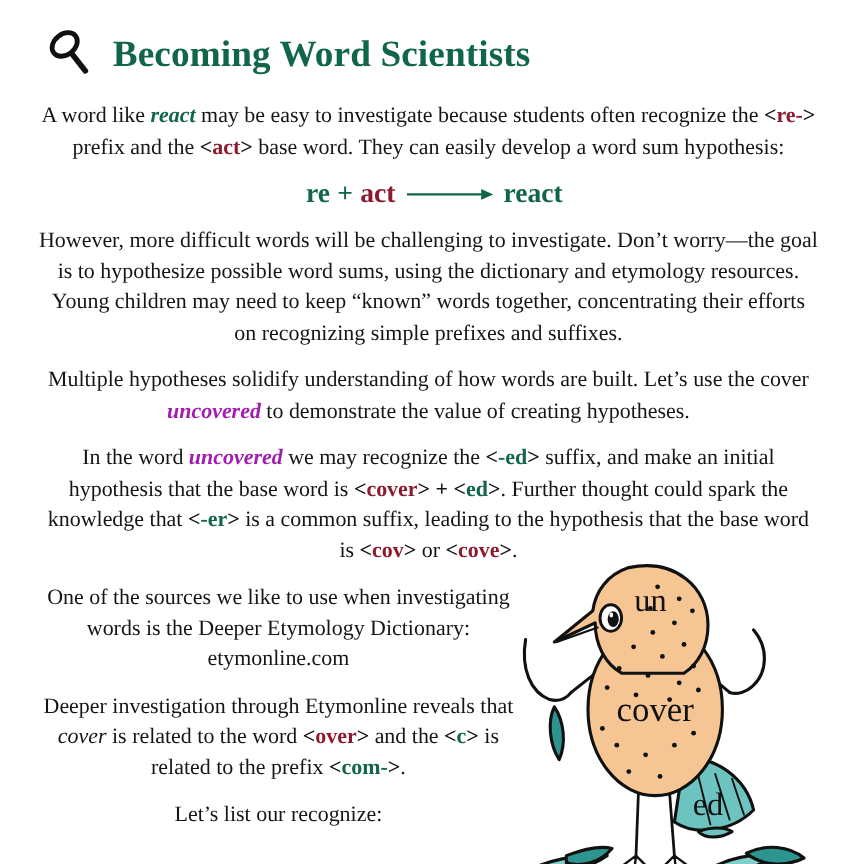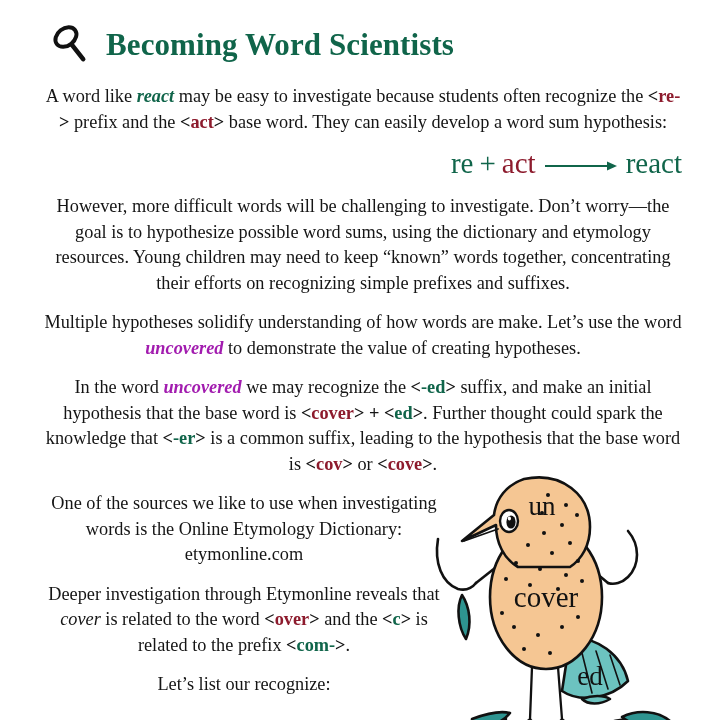--- a/index.html
+++ b/index.html
@@ -14,21 +14,21 @@
     font-family: "Liberation Serif", "DejaVu Serif", serif;
     color: #111111;
     position: relative;
   }
 
   .page {
     position: relative;
     width: 720px;
     height: 720px;
     box-sizing: border-box;
-    padding: 18px 38px 0 44px;
+    padding: 18px 38px 0 32px;
   }
 
   
   .title-row {
     display: flex;
     align-items: center;
     gap: 14px;
     margin: 0 0 14px 2px;
     height: 52px;
   }
@@ -60,23 +60,23 @@
   .red  { color: #8d1b2d; }
   .ital { font-style: italic; }
   .bld  { font-weight: bold; }
   .grn-it-bold { color: #a21caf; font-style: italic; font-weight: bold; }
 
   
   .brk { color: #111111; font-weight: bold; }
 
   
   .wordsum {
-    text-align: right;
-    font-size: 29px;
-    font-weight: normal;
+    text-align: center;
+    font-size: 23px;
+    font-weight: bold;
     margin: 8px 0 16px 0;
     padding-left: 10px;
     line-height: 1;
     white-space: nowrap;
   }
   .wordsum .arrow {
     display: inline-block;
     position: relative;
     width: 72px;
     height: 10px;
@@ -125,28 +125,28 @@
 
   <p class="para"><span>A word like </span><span class="grn ital bld">react</span><span> may be easy to investigate because students often recognize the </span><span class="brk">&lt;</span><span class="red bld">re-</span><span class="brk">&gt;</span><span> prefix and the </span><span class="brk">&lt;</span><span class="red bld">act</span><span class="brk">&gt;</span><span> base word. They can easily develop a word sum hypothesis:</span></p>
 
   <div class="wordsum"><span class="grn">re</span><span class="grn" style="padding:0 6px;">+</span><span class="red">act</span><span class="arrow"><svg viewBox="0 0 72 12" width="72" height="12">
           <line x1="0" y1="6" x2="62" y2="6" stroke="#10654a" stroke-width="1.8"></line>
           <polygon points="62,1.5 72,6 62,10.5" fill="#10654a"></polygon>
         </svg></span><span class="grn">react</span></div>
 
   <p class="para">However, more difficult words will be challenging to investigate. Don’t worry—the goal is to hypothesize possible word sums, using the dictionary and etymology resources. Young children may need to keep “known” words together, concentrating their efforts on recognizing simple prefixes and suffixes.</p>
 
-  <p class="para"><span>Multiple hypotheses solidify understanding of how words are make. Let’s use the word </span><span class="grn-it-bold">uncovered</span><span> to demonstrate the value of creating hypotheses.</span></p>
+  <p class="para"><span>Multiple hypotheses solidify understanding of how words are built. Let’s use the cover </span><span class="grn-it-bold">uncovered</span><span> to demonstrate the value of creating hypotheses.</span></p>
 
   <p class="para"><span>In the word </span><span class="grn-it-bold">uncovered</span><span> we may recognize the </span><span class="brk">&lt;</span><span class="grn bld">-ed</span><span class="brk">&gt;</span><span> suffix, and make an initial hypothesis that the base word is </span><span class="brk">&lt;</span><span class="red bld">cover</span><span class="brk">&gt;</span><span class="bld"> + </span><span class="brk">&lt;</span><span class="grn bld">ed</span><span class="brk">&gt;</span><span>. Further thought could spark the knowledge that </span><span class="brk">&lt;</span><span class="grn bld">-er</span><span class="brk">&gt;</span><span> is a common suffix, leading to the hypothesis that the base word is </span><span class="brk">&lt;</span><span class="red bld">cov</span><span class="brk">&gt;</span><span> or </span><span class="brk">&lt;</span><span class="red bld">cove</span><span class="brk">&gt;</span><span>.</span></p>
 
   <div class="lower">
 
     <div class="lower-text">
-      <p class="para">One of the sources we like to use when investigating words is the Online Etymology Dictionary: etymonline.com</p>
+      <p class="para">One of the sources we like to use when investigating words is the Deeper Etymology Dictionary: etymonline.com</p>
 
       <p class="para"><span>Deeper investigation through Etymonline reveals that </span><span class="ital">cover</span><span> is related to the word </span><span class="brk">&lt;</span><span class="red bld">over</span><span class="brk">&gt;</span><span> and the </span><span class="brk">&lt;</span><span class="grn bld">c</span><span class="brk">&gt;</span><span> is related to the prefix </span><span class="brk">&lt;</span><span class="grn bld">com-</span><span class="brk">&gt;</span><span>.</span></p>
 
       <p class="para">Let’s list our recognize:</p>
     </div>
 
     <div class="bird">
       <svg viewBox="0 0 280 285" width="280" height="285" aria-hidden="true">
         <g stroke="#111111" stroke-width="2.6" stroke-linejoin="round" stroke-linecap="round">
 

